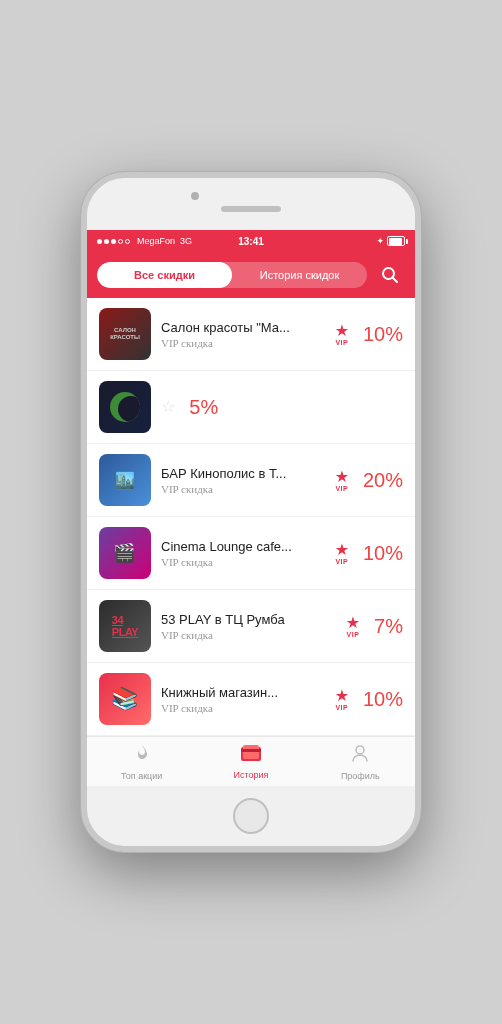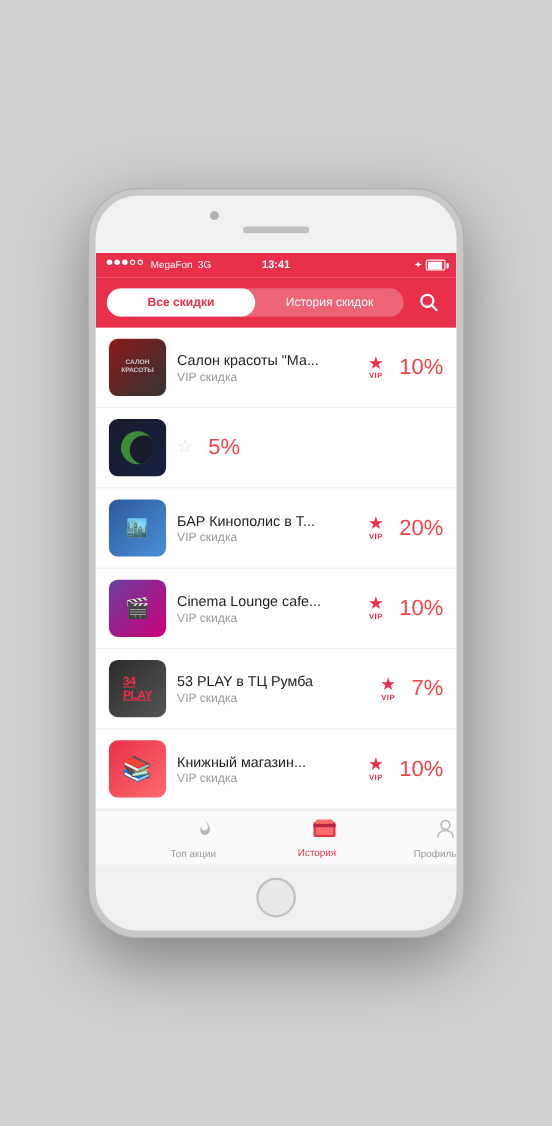--- a/index.html
+++ b/index.html
@@ -85,21 +85,21 @@
     .status-bar {
       background: #e8304a;
       height: 22px;
       display: flex;
       align-items: center;
       padding: 0 10px;
       flex-shrink: 0;
     }
     .status-left {
       display: flex;
-      align-items: flex-start;
+      align-items: center;
       gap: 3px;
       flex: 1;
     }
     .signal-dots {
       display: flex;
       gap: 2px;
       align-items: center;
     }
     .dot {
       width: 5px;
@@ -246,20 +246,21 @@
       overflow: hidden;
       text-overflow: ellipsis;
     }
     .item-subtitle {
       font-size: 11px;
       color: #999;
       margin-top: 2px;
       white-space: nowrap;
       overflow: hidden;
       text-overflow: ellipsis;
+      font-family: Liberation Serif, serif;
     }
     .item-right {
       display: flex;
       flex-direction: column;
       align-items: center;
       gap: 2px;
       flex-shrink: 0;
     }
     .star-vip {
       display: flex;
@@ -292,21 +293,21 @@
       background: #fafafa;
       border-top: 1px solid #e8e8e8;
       display: flex;
       height: 50px;
       flex-shrink: 0;
     }
     .bottom-tab {
       flex: 1;
       display: flex;
       flex-direction: column;
-      align-items: flex-end;
+      align-items: center;
       justify-content: center;
       gap: 3px;
       cursor: pointer;
     }
     .bottom-tab-icon {
       font-size: 18px;
       color: #999;
     }
     .bottom-tab-icon.active {
       color: #e8304a;

